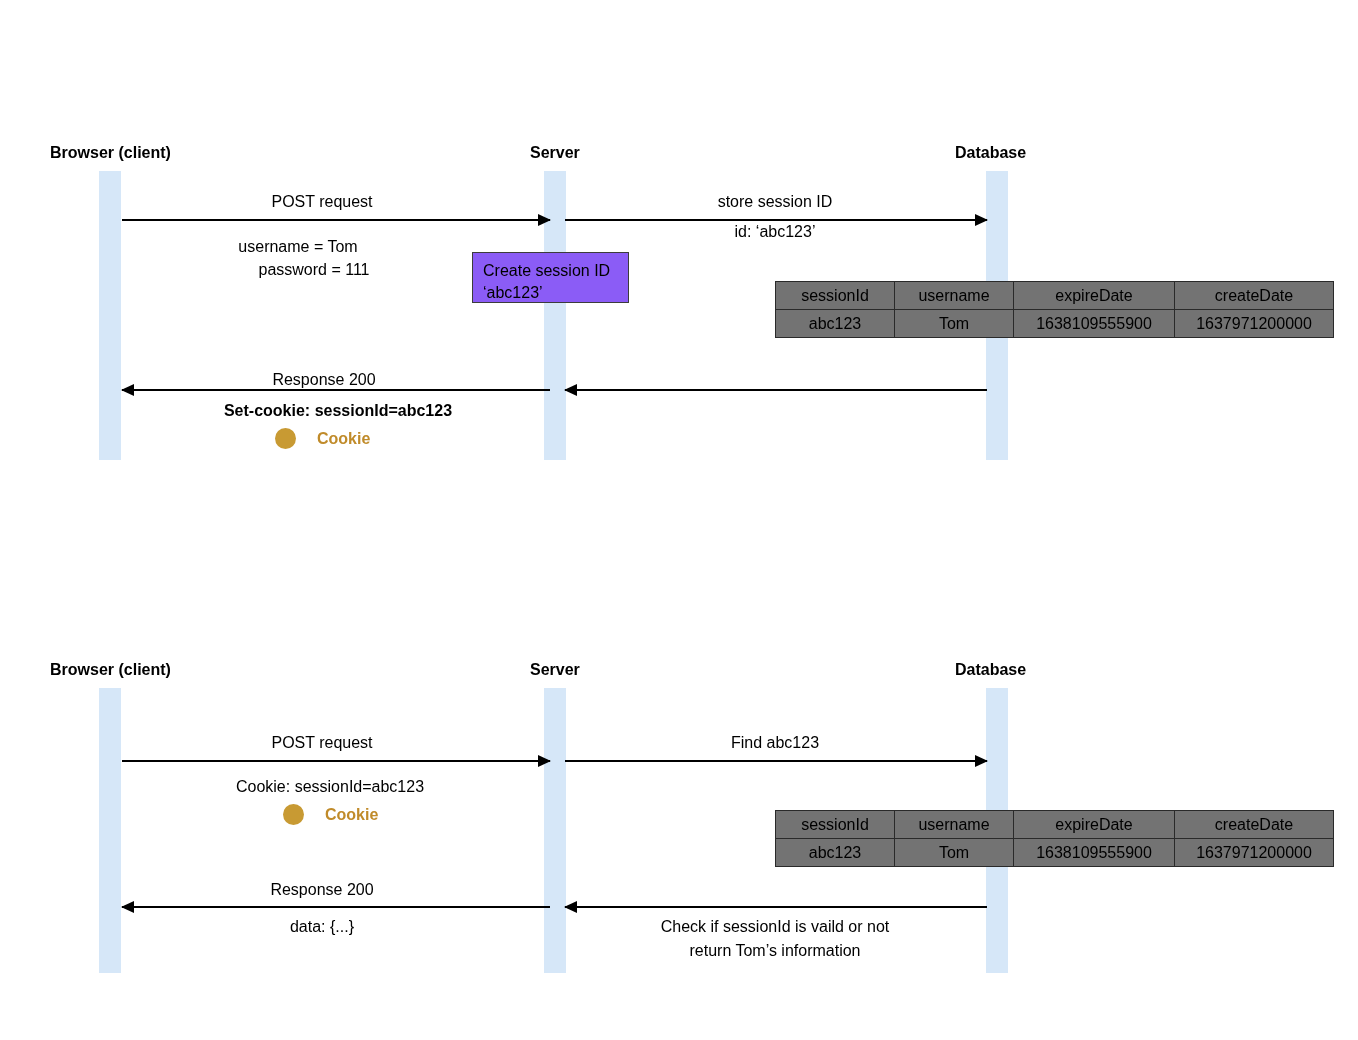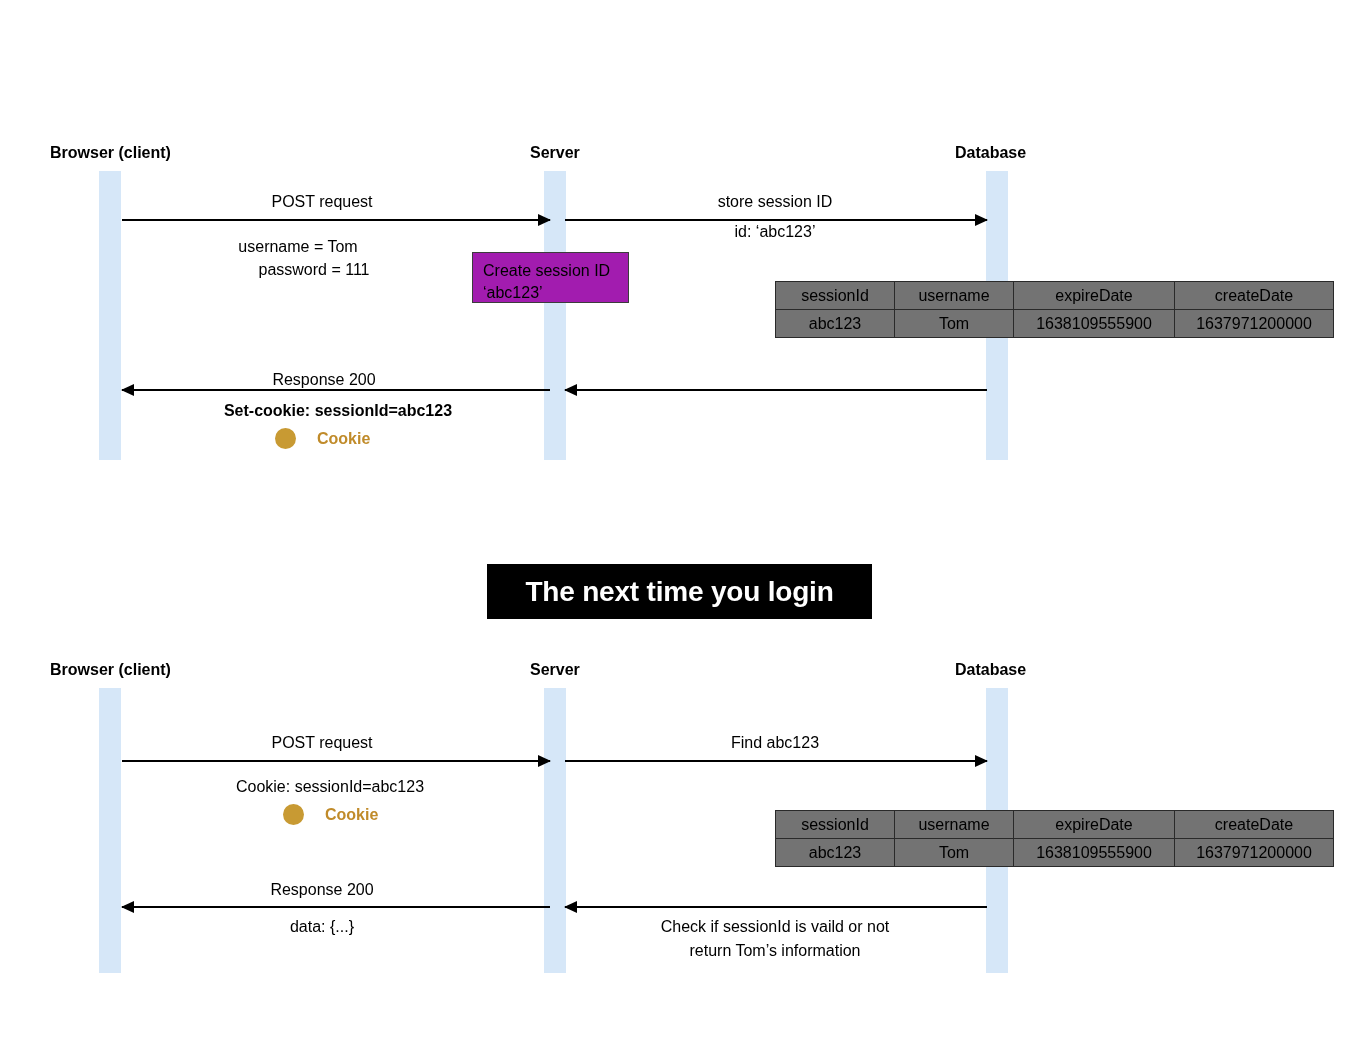--- a/index.html
+++ b/index.html
@@ -79,21 +79,21 @@
     font-size: 16px;
     white-space: nowrap;
     line-height: 1.5;
   }
   .msg.center { transform: translateX(-50%); text-align: center; }
 
   
   .note {
     position: absolute;
     border: 1.5px solid #3c3c3c;
-    background: #a21caf;
+    background: #8b5cf6;
     font-size: 16px;
     line-height: 1.35;
     padding: 7px 10px;
     box-sizing: border-box;
   }
 
   
   .cookie-badge {
     position: absolute;
     display: flex;
@@ -182,21 +182,20 @@
   <div class="arrow left" style="left:122px; top:389px; width:428px;"></div>
   <div class="arrow left" style="left:565px; top:389px; width:422px;"></div>
   <div class="msg center" style="left:324px; top:368px;">Response 200</div>
   <div class="msg center" style="left:338px; top:399px;font-weight:bold;">Set-cookie: sessionId=abc123</div>
 
   <div class="cookie-badge" style="left:275px; top:428px;">
     <span class="cookie-dot"></span>
     <span class="cookie-text">Cookie</span>
   </div>
 
-  <div class="banner banner-2">The next time you login</div>
 
   <div class="actor-label" style="left:50px; top:661px;">Browser (client)</div>
   <div class="actor-label" style="left:530px; top:661px;">Server</div>
   <div class="actor-label" style="left:955px; top:661px;">Database</div>
 
   <div class="lifeline" style="left:99px;  top:688px; height:285px;"></div>
   <div class="lifeline" style="left:544px; top:688px; height:285px;"></div>
   <div class="lifeline" style="left:986px; top:688px; height:285px;"></div>
 
   <div class="arrow right" style="left:122px; top:760px; width:428px;"></div>

